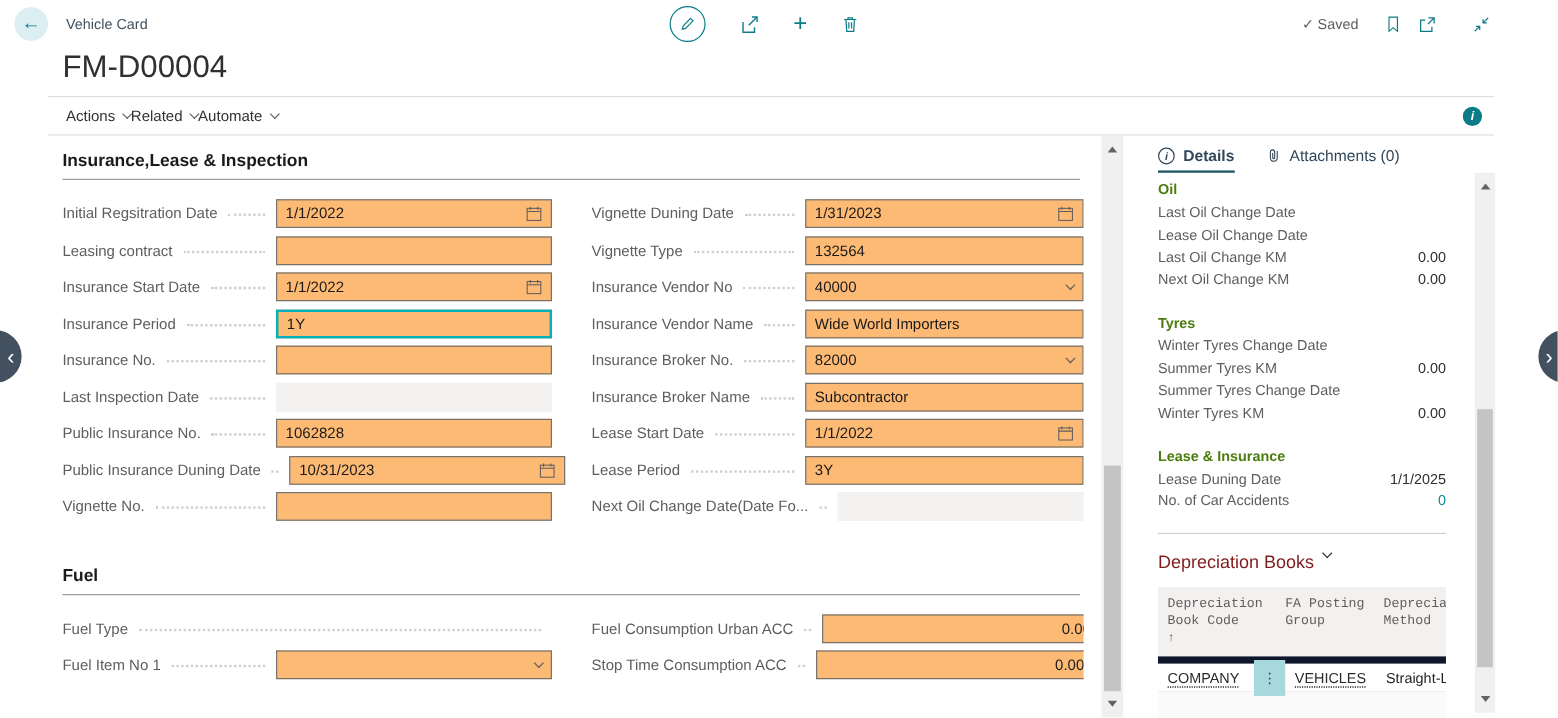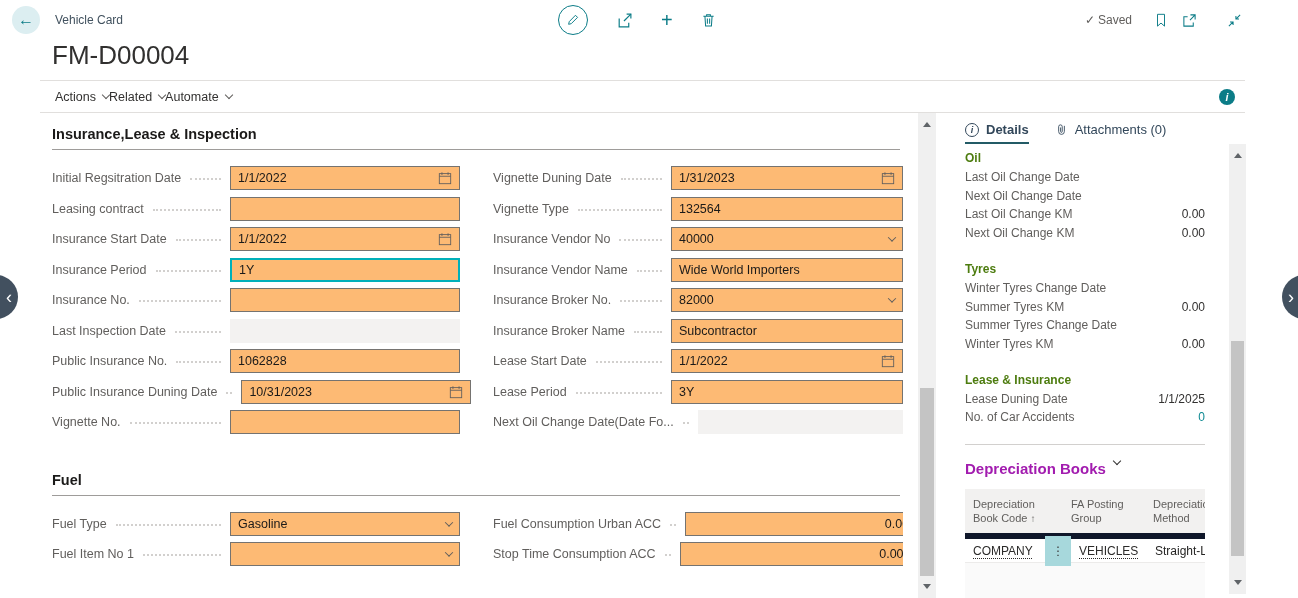--- a/index.html
+++ b/index.html
@@ -73,26 +73,26 @@
     display:flex; align-items:center; justify-content:center; }
   .fb-body { flex:1; display:flex; padding-left:20px; }
   .fb-content { width:240px; padding-top:5px; }
   .fb-group { margin-bottom:17px; }
   .fb-group-title { font-size:12px; font-weight:700; color:#4d7c0f; line-height:19px; }
   .fb-row { display:flex; justify-content:space-between; font-size:12px; line-height:18.7px; }
   .fb-row .lbl { color:#605e5c; }
   .fb-row .val { color:#323130; }
   .fb-row .val.link { color:#0f8a93; cursor:pointer; }
   .fb-divider { border-bottom:1px solid #d2d0ce; margin:8px 0 15px 0; }
-  .dep-title { display:flex; align-items:flex-start; gap:8px; font-size:15px; font-weight:700; color:#a21caf;
+  .dep-title { display:flex; align-items:flex-start; gap:8px; font-size:15px; font-weight:400; color:#7f1d1d;
     margin-bottom:12px; cursor:pointer; }
   .dep-title .chev { margin-top:-2px; border-color:#323130; }
   .dep-table { width:240px; overflow:hidden; }
   .dep-head { display:flex; width:310px; background:#f2f1f0; padding:8px 0 7px 0; }
-  .dh { font-size:11px; color:#605e5c; line-height:14px; }
+  .dh { font-size:11px; color:#605e5c; line-height:14px;font-family:Liberation Mono, monospace; }
   .dh.c1 { width:80px; padding-left:8px; }
   .dh.gap { width:26px; }
   .dh.c2 { width:82px; }
   .dh.c3 { width:80px; }
   .sort-arrow { font-size:10px; }
   .dep-row { display:flex; align-items:center; width:310px; height:30px; background:#fff;
     border-top:6px solid #0f172a; border-bottom:1px solid #ecebea; font-size:12px; }
   .dep-row .c1 { width:80px; padding-left:8px; }
   .dep-row .menu-cell { width:26px; height:30px; background:#a7d8dc; display:flex; align-items:center;
     justify-content:center; color:#3b3a39; font-size:12px; cursor:pointer; }
@@ -369,24 +369,20 @@
 
     <section class="section-fuel">
       <div class="sec-title">Fuel</div>
       <div class="sec-hr"></div>
       <div class="fields-grid">
         <div class="col-left">
 
           <div class="field-row">
             <span class="flabel">Fuel Type</span>
             <span class="leader"></span>
-            <div class="fbox">
-              <span class="fval">Gasoline</span>
-              <i class="dd-chev"></i>
-            </div>
           </div>
 
           <div class="field-row">
             <span class="flabel">Fuel Item No 1</span>
             <span class="leader"></span>
             <div class="fbox">
               <span class="fval"></span>
               <i class="dd-chev"></i>
             </div>
           </div>
@@ -438,21 +434,21 @@
     <div class="fb-body">
       <div class="fb-content">
 
         <div class="fb-group">
           <div class="fb-group-title">Oil</div>
           <div class="fb-row">
             <span class="lbl">Last Oil Change Date</span>
             <span class="val"></span>
           </div>
           <div class="fb-row">
-            <span class="lbl">Next Oil Change Date</span>
+            <span class="lbl">Lease Oil Change Date</span>
             <span class="val"></span>
           </div>
           <div class="fb-row">
             <span class="lbl">Last Oil Change KM</span>
             <span class="val">0.00</span>
           </div>
           <div class="fb-row">
             <span class="lbl">Next Oil Change KM</span>
             <span class="val">0.00</span>
           </div>

